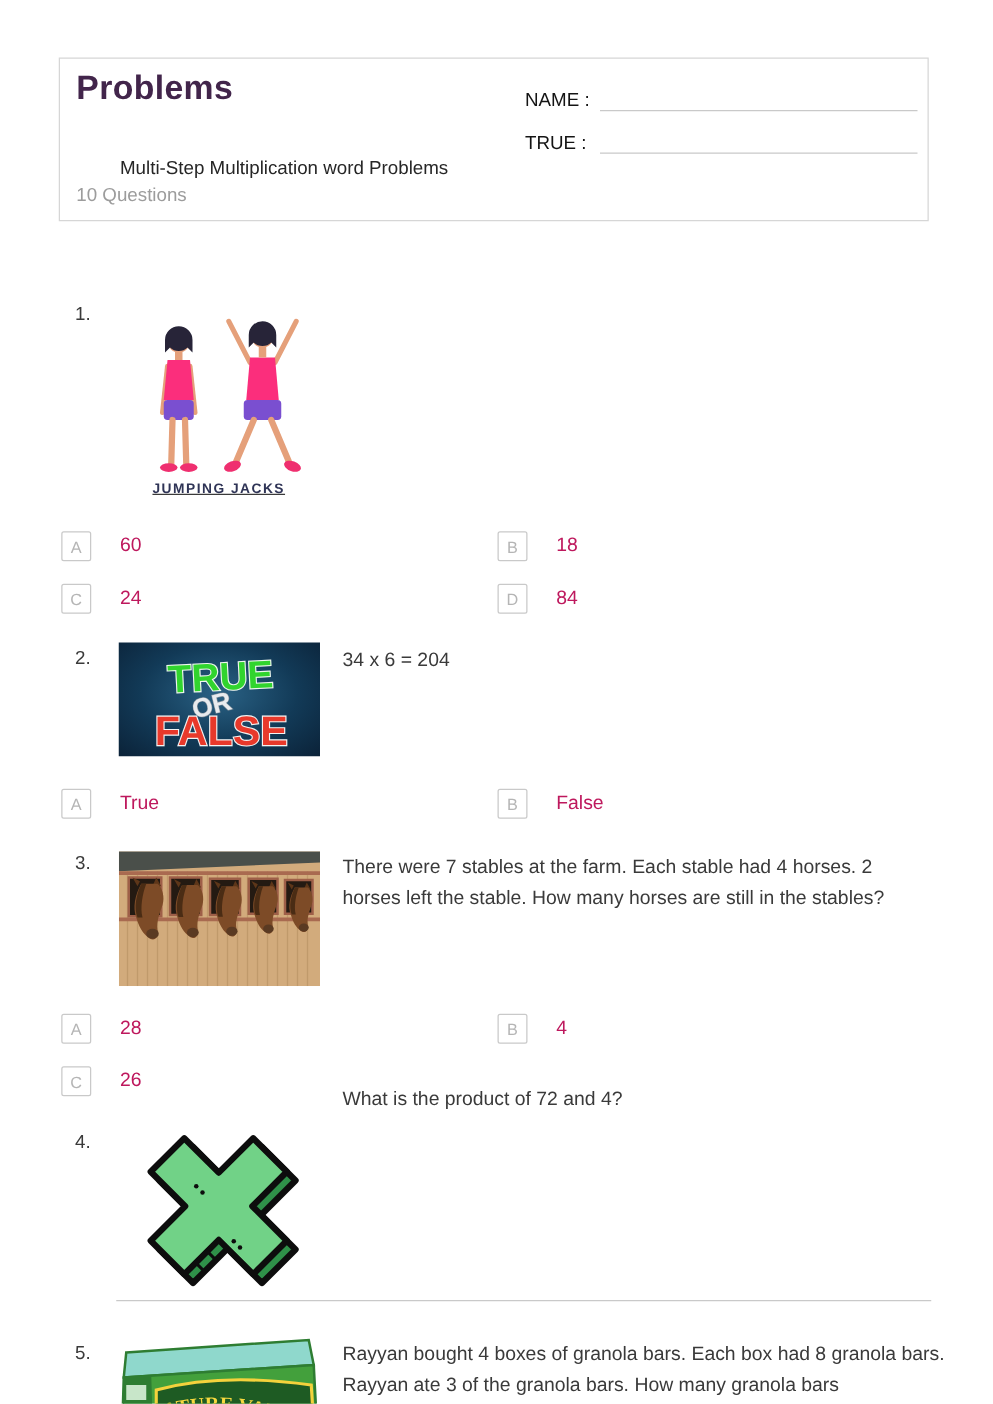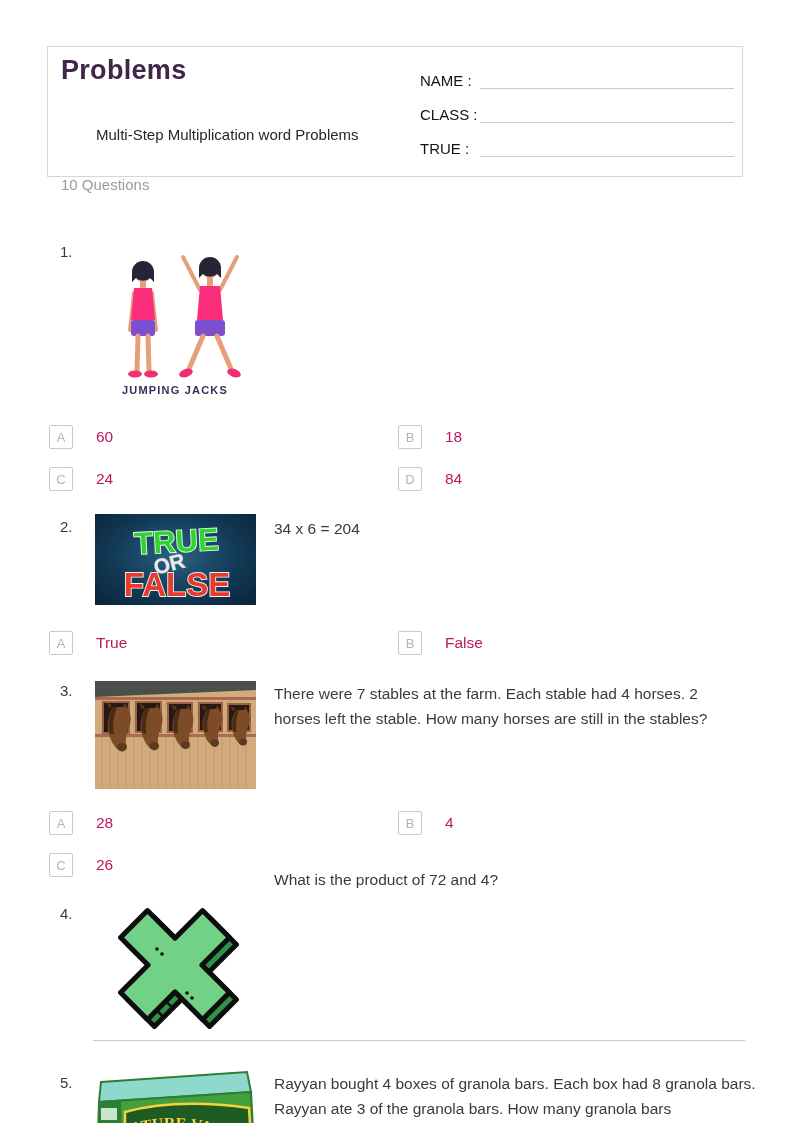--- a/index.html
+++ b/index.html
@@ -6,29 +6,29 @@
   .page{
     position:relative;width:794px;height:1123px;background:#ffffff;overflow:hidden;
     font-family:"Liberation Sans","DejaVu Sans",sans-serif;color:#3a3a3a;
   }
   
   .header-card{position:absolute;left:47px;top:46px;width:696px;height:131px;
     border:1px solid #d6d6d6;box-sizing:border-box;background:#fff;}
   .logo{position:absolute;left:13px;top:8px;font-size:27px;font-weight:bold;
     color:#42254b;letter-spacing:.3px;}
   .quiz-title{position:absolute;left:13px;top:79px;font-size:15px;color:#262626;margin-left:35px;}
-  .quiz-subtitle{position:absolute;left:13px;top:101px;font-size:15px;color:#9c9c9c;margin-top:28px;}
+  .quiz-subtitle{position:absolute;left:13px;top:101px;font-size:15px;color:#9c9c9c;}
   .fields{position:absolute;left:372px;top:18px;width:314px;}
   .field-row{display:flex;align-items:flex-end;height:24px;margin-bottom:10px;}
   .field-label{font-size:15px;color:#141414;width:60px;flex:none;}
   .field-line{flex:1;border-bottom:1px solid #c9c9c9;height:18px;}
   
   .qnum{position:absolute;left:60px;font-size:15px;color:#3a3a3a;}
   .qtext{position:absolute;left:274px;font-size:15.5px;line-height:24.5px;color:#3a3a3a;}
-  .qimage{position:absolute;overflow:hidden;}
+  .qimage{position:absolute;overflow:hidden;text-decoration:underline;}
   .img-caption{text-align:center;font-size:11px;font-weight:bold;color:#2f3456;
     letter-spacing:1.2px;margin-top:2px;}
   
   .opt{position:absolute;display:flex;align-items:center;height:24px;}
   .optbox{width:22px;height:22px;border:1px solid #c9c9c9;border-radius:2px;color:#b5b5b5;
     font-size:13px;display:flex;align-items:center;justify-content:center;flex:none;background:#fff;}
   .opttext{margin-left:23px;font-size:15.5px;color:#be185d;}
   
   .tf-box{background:radial-gradient(ellipse at 50% 45%, #2a6285 0%, #123a57 55%, #0b2238 100%);}
   .answer-line{position:absolute;left:93px;top:1040px;width:652px;height:0;
@@ -39,24 +39,20 @@
 
 <div class="page">
 
   <div class="header-card">
     <div class="logo">Problems</div>
     <div class="quiz-title">Multi-Step Multiplication word Problems</div>
     <div class="quiz-subtitle">10 Questions</div>
     <div class="fields">
       <div class="field-row">
         <span class="field-label">NAME :</span>
-        <span class="field-line"></span>
-      </div>
-      <div class="field-row">
-        <span class="field-label">CLASS :</span>
         <span class="field-line"></span>
       </div>
       <div class="field-row">
         <span class="field-label">TRUE  :</span>
         <span class="field-line"></span>
       </div>
     </div>
   </div>
 
   <div class="qnum" style="top:243px">1.</div>

